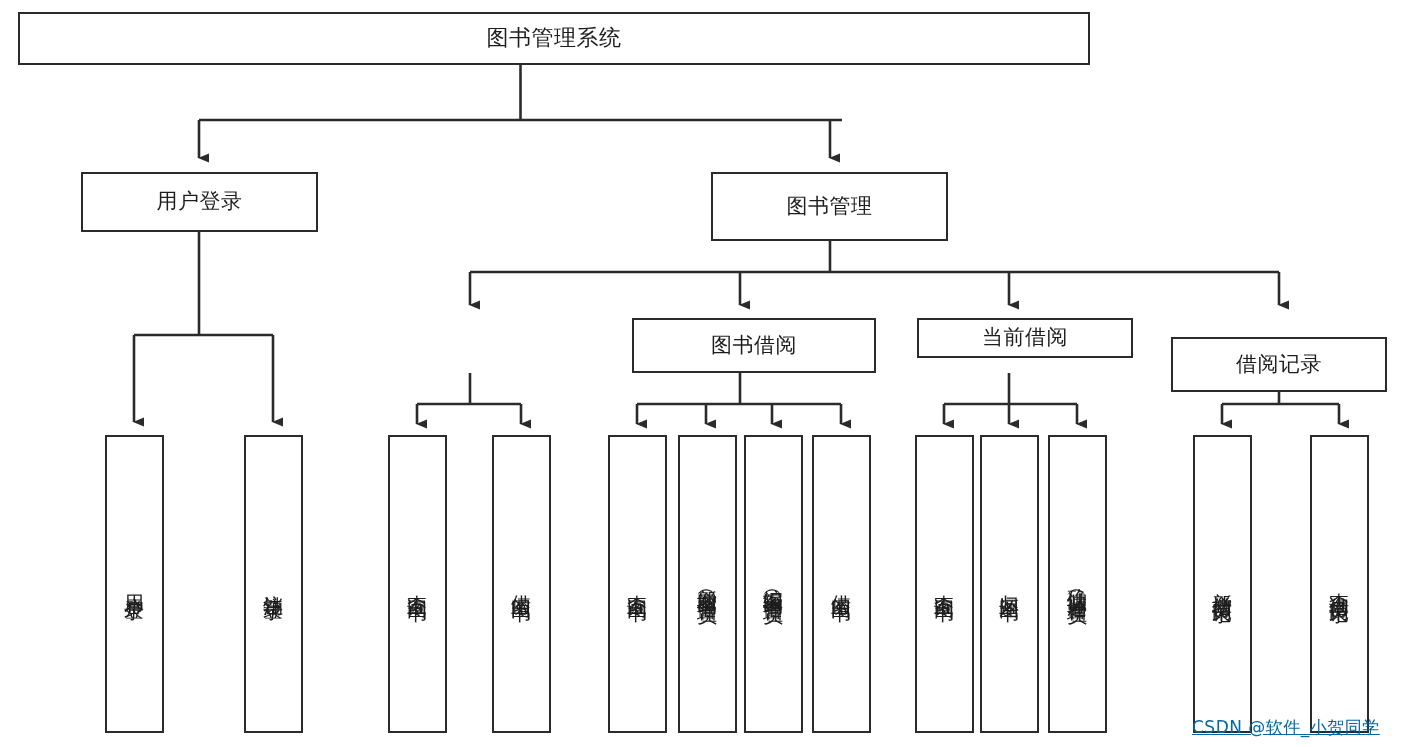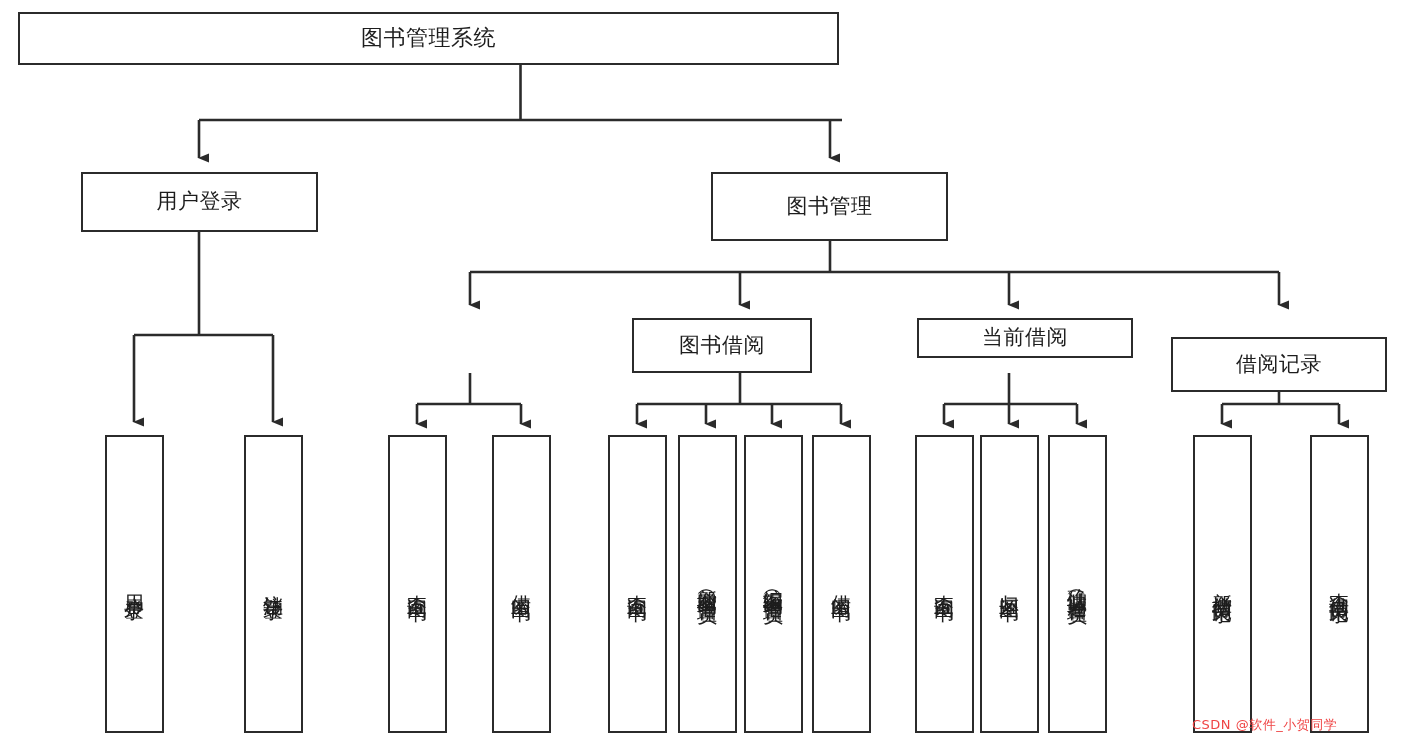--- a/index.html
+++ b/index.html
@@ -48,25 +48,26 @@
     text-orientation: upright;
     font-size: 20px;
     letter-spacing: 2.5px;
     line-height: 1;
   }
   .node.root .node-label {
     font-size: 22px;
   }
   .watermark {
     position: absolute;
-    color: #ef4444;
-    font-size: 13px;
+    color: #0369a1;
+    font-size: 17px;
     letter-spacing: 0.5px;
     white-space: nowrap;
     z-index: 3;
+    text-decoration: underline;
   }
 </style>
 </head>
 <body>
 
 <div id="diagram-root">
 
   <svg id="edges-layer" viewBox="0 0 1405 747" width="1405" height="747" xmlns="http://www.w3.org/2000/svg">
     <defs>
       <marker id="arrowhead" markerWidth="10" markerHeight="11" refX="4.6" refY="10" orient="auto" markerUnits="userSpaceOnUse">
@@ -110,34 +111,34 @@
       <path d="M1009,404 L1009,424" marker-end="url(#arrowhead)"></path>
       <path d="M1077,404 L1077,424" marker-end="url(#arrowhead)"></path>
 
       <path d="M1279,373 L1279,404"></path>
       <path d="M1222,404 L1339,404"></path>
       <path d="M1222,404 L1222,424" marker-end="url(#arrowhead)"></path>
       <path d="M1339,404 L1339,424" marker-end="url(#arrowhead)"></path>
     </g>
   </svg>
 
-  <div class="node root" style="left:18px; top:12px; width:821px; height:53px;">
+  <div class="node root" style="left:18px; top:12px; width:1072px; height:53px;">
     <span class="node-label">图书管理系统</span>
   </div>
 
   <div class="node" style="left:81px; top:172px; width:237px; height:60px;">
     <span class="node-label">用户登录</span>
   </div>
 
   <div class="node" style="left:711px; top:172px; width:237px; height:69px;">
     <span class="node-label">图书管理</span>
   </div>
 
 
-  <div class="node" style="left:632px; top:318px; width:180px; height:55px;">
+  <div class="node" style="left:632px; top:318px; width:244px; height:55px;">
     <span class="node-label">图书借阅</span>
   </div>
 
   <div class="node" style="left:917px; top:318px; width:216px; height:40px;">
     <span class="node-label">当前借阅</span>
   </div>
 
   <div class="node" style="left:1171px; top:318px; width:216px; height:55px;margin-top:19px;">
     <span class="node-label">借阅记录</span>
   </div>

